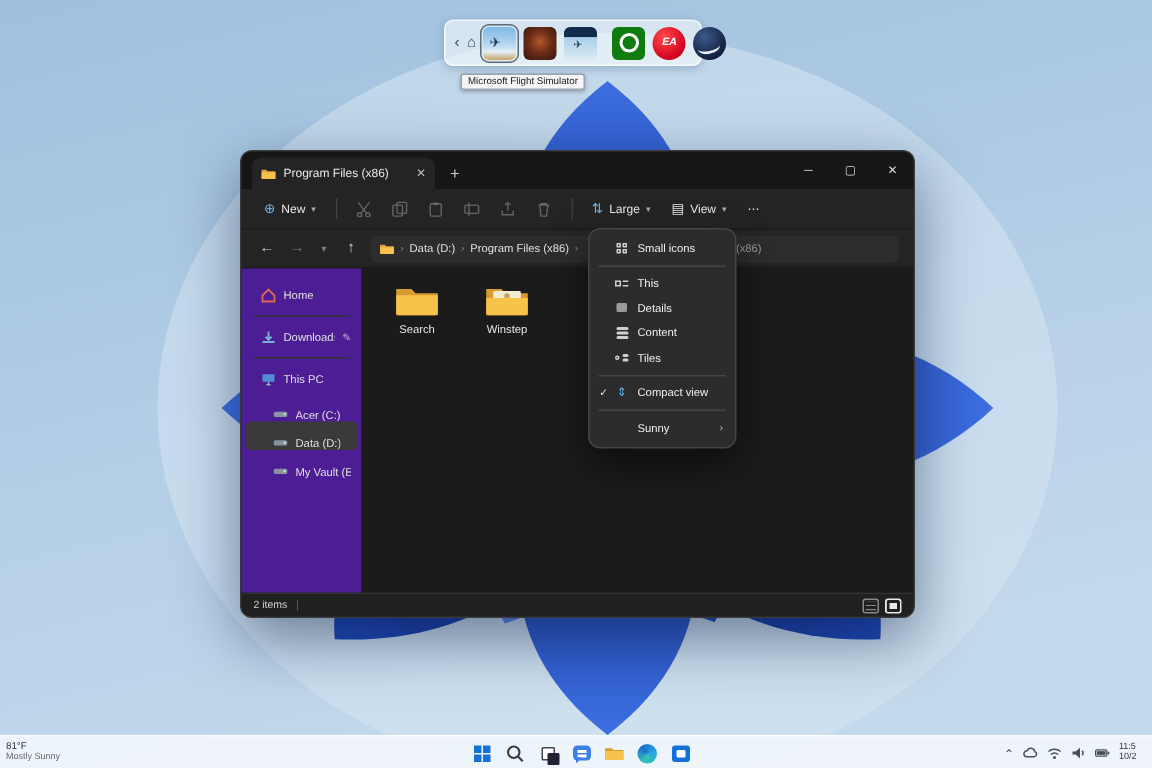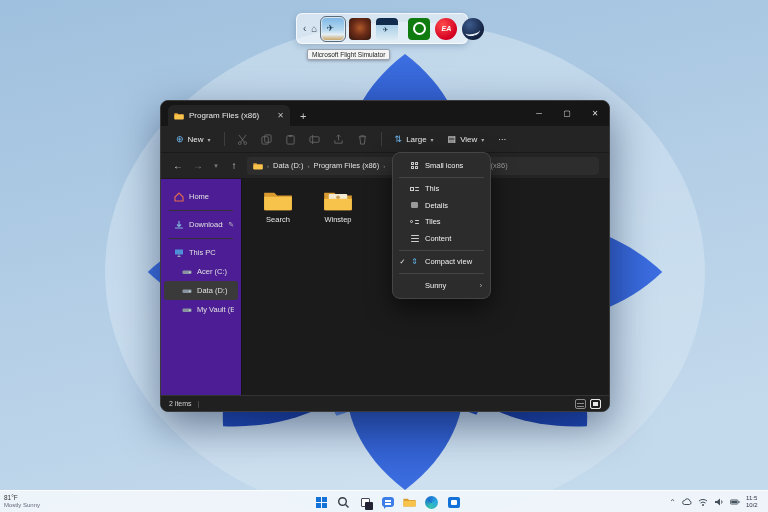--- a/index.html
+++ b/index.html
@@ -62,21 +62,21 @@
      gap:4px; padding:0 6px; font-size:7.5px; color:#e0e0e0; }
   #breadcrumb .crumb-sep { color:#9a9a9a; font-size:6px; }
   #breadcrumb .flex { flex:1; }
   #searchbox { flex:1; height:18px; background:#2d2d2d; border:none; border-radius:4px; color:#cfcfcf;
      font-size:7.5px; padding:0 7px; font-family:"Liberation Sans",sans-serif; outline:none; }
   #searchbox::placeholder { color:#9a9a9a; }
 
   #body { flex:1; display:flex; background:#1b1b1b; position:relative; }
   #sidebar { width:81px; background:#4c1d95; padding-top:8px; border-right:1px solid #151515; }
   .side-item { height:19px; display:flex; align-items:center; gap:5px; padding:0 4px 0 10px; font-size:7.5px; color:#e0e0e0; border-radius:3px; margin:0 3px; position:relative; }
-  .side-item.indent { padding-left:18px; }
+  .side-item.indent { padding-left:18px;align-items:flex-end; }
   .side-item.selected { background:#3a3a3a; }
   .side-item .s-ico { width:10px; height:10px; flex:0 0 auto; display:flex; align-items:center; justify-content:center; }
   .side-item .s-ico svg { width:10px; height:10px; }
   .side-item .pin { margin-left:auto; font-size:7px; color:#bdbdbd; }
   .side-sep { height:1px; background:#333; margin:4px 8px; }
   .side-label { white-space:nowrap; overflow:hidden; }
 
   #content { flex:1; padding:10px 14px; display:flex; gap:16px; align-items:flex-start; }
   .file-item { width:44px; display:flex; flex-direction:column; align-items:center; gap:2px; }
   .file-item svg { width:30px; height:24px; }
@@ -423,41 +423,41 @@
   <div class="menu-item">
     <span class="mi-marker"></span>
     <span class="mi-ico">
         <span class="sq f" style="width:7px;height:6px;"></span>
       </span>
     <span class="mi-label">Details</span>
   </div>
   <div class="menu-item">
     <span class="mi-marker"></span>
     <span class="mi-ico">
+        <span class="rows">
+          <i></i>
+          <i></i>
+          <i></i>
+        </span>
+      </span>
+    <span class="mi-label">Content</span>
+  </div>
+  <div class="menu-item">
+    <span class="mi-marker"></span>
+    <span class="mi-ico">
         <span class="tiles">
           <b style="border-radius:50%;width:3px;height:3px;"></b>
           <span class="rows">
             <i></i>
             <i></i>
           </span>
         </span>
       </span>
     <span class="mi-label">Tiles</span>
   </div>
-  <div class="menu-item">
-    <span class="mi-marker"></span>
-    <span class="mi-ico">
-        <span class="rows">
-          <i></i>
-          <i></i>
-          <i></i>
-        </span>
-      </span>
-    <span class="mi-label">Content</span>
-  </div>
   <div class="menu-sep"></div>
   <div class="menu-item">
     <span class="mi-marker">✓</span>
     <span class="mi-ico compact-glyph">⇕</span>
     <span class="mi-label">Compact view</span>
   </div>
   <div class="menu-sep"></div>
   <div class="menu-item">
     <span class="mi-marker"></span>
     <span class="mi-ico"></span>

